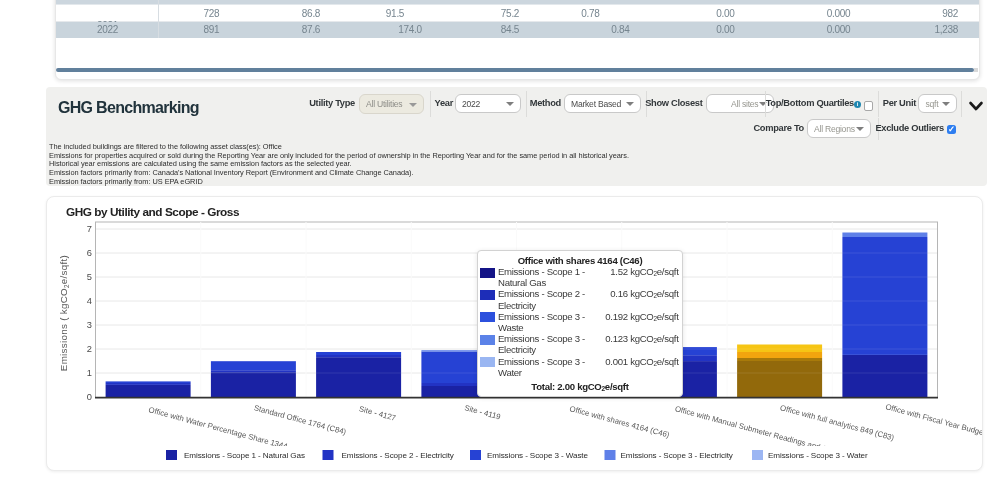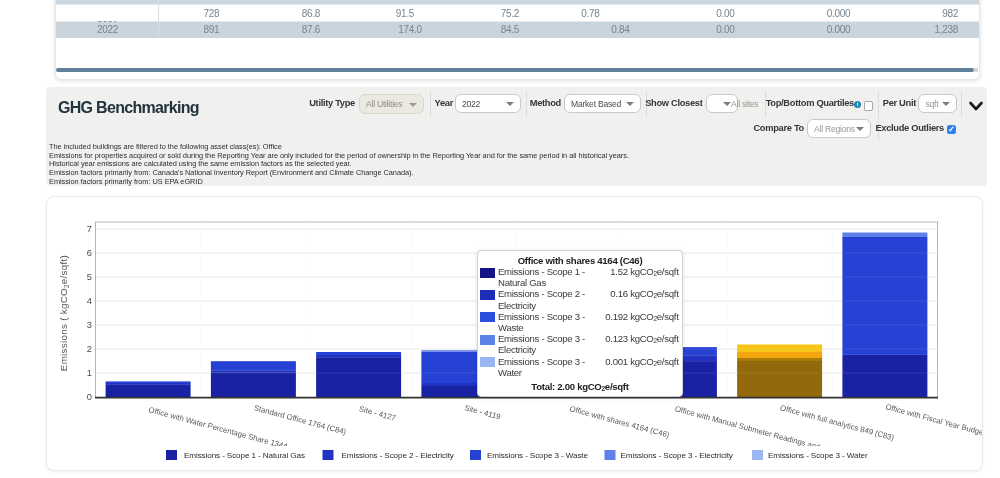--- a/index.html
+++ b/index.html
@@ -56,21 +56,21 @@
 </head>
 <body>
 <div id="page">
 
   <div class="abs" id="tcard"></div>
   <div class="trow" id="row0"></div>
   <div class="trow" id="row1">
     <div class="tcell" style="left:0;width:103px;margin-top:12px;">2021</div>
     <div class="tcell" style="left:103px;width:105px;">728</div>
     <div class="tcell" style="left:205px;width:100px;">86.8</div>
-    <div class="tcell" style="left:300px;width:98px;">91.5</div>
+    <div class="tcell" style="left:290px;width:98px;">91.5</div>
     <div class="tcell" style="left:403px;width:102px;">75.2</div>
     <div class="tcell" style="left:482px;width:105px;">0.78</div>
     <div class="tcell" style="left:617px;width:105px;">0.00</div>
     <div class="tcell" style="left:730px;width:105px;">0.000</div>
     <div class="tcell" style="left:835px;width:88px;text-align:right;padding-right:21px;">982</div>
   </div>
   <div class="trow" id="row2">
     <div class="tcell" style="left:0;width:103px;">2022</div>
     <div class="tcell" style="left:103px;width:105px;">891</div>
     <div class="tcell" style="left:205px;width:100px;">87.6</div>
@@ -94,21 +94,21 @@
 
   <div class="flabel" style="right:547px; top:98px;">Year</div>
   <div class="fsel" style="left:455px; top:93.5px; width:66px;">2022<span class="arr"></span></div>
   <div class="fdiv" style="left:526px; top:91px; height:26px;"></div>
 
   <div class="flabel" style="right:439px; top:98px;">Method</div>
   <div class="fsel" style="left:564px; top:93.5px; width:77px;">Market Based<span class="arr"></span></div>
   <div class="fdiv" style="left:646px; top:91px; height:26px;"></div>
 
   <div class="flabel" style="right:297.5px; top:98px;">Show Closest</div>
-  <div class="fsel grey" style="left:706px; top:93.5px; width:32px;padding-left:24px;">All sites<span class="arr"></span></div>
+  <div class="fsel grey" style="left:706px; top:93.5px; width:68px;padding-left:24px;">All sites<span class="arr"></span></div>
   <div class="fdiv" style="left:765px; top:91px; height:26px;"></div>
 
   <div class="flabel" style="right:146px; top:98px;">Top/Bottom Quartiles</div>
   <div class="abs" id="qinfo">i</div>
   <div class="abs" id="qcheck"></div>
   <div class="fdiv" style="left:877.5px; top:91px; height:26px;"></div>
 
   <div class="flabel" style="right:84px; top:98px;padding-left:41px;">Per Unit</div>
   <div class="fsel grey" style="left:917.5px; top:93.5px; width:39px; padding-left:7px;">sqft<span class="arr"></span></div>
   <div class="fdiv" style="left:960.5px; top:91px; height:26px;"></div>
@@ -125,20 +125,21 @@
 
   <div class="abs" id="ftext">
     The included buildings are filtered to the following asset class(es): Office<br>
     Emissions for properties acquired or sold during the Reporting Year are only included for the period of ownership in the Reporting Year and for the same period in all historical years.<br>
     Historical year emissions are calculated using the same emission factors as the selected year.<br>
     Emission factors primarily from: Canada's National Inventory Report (Environment and Climate Change Canada).<br>
     Emission factors primarily from: US EPA eGRID
   </div>
 
   <div class="abs" id="ccard"></div>
+  <div class="abs" id="ctitle">GHG by Utility and Scope - Gross</div>
 
   <svg class="abs" id="csvg" width="1000" height="478" viewBox="0 0 1000 478">
     <defs>
       <clipPath id="xlabclip">
           <rect x="47" y="396" width="935" height="50"></rect>
         </clipPath>
     </defs>
 
     <rect x="95.5" y="222" width="842" height="175.5" fill="none" stroke="#b5b5b5" stroke-width="1"></rect>
 

